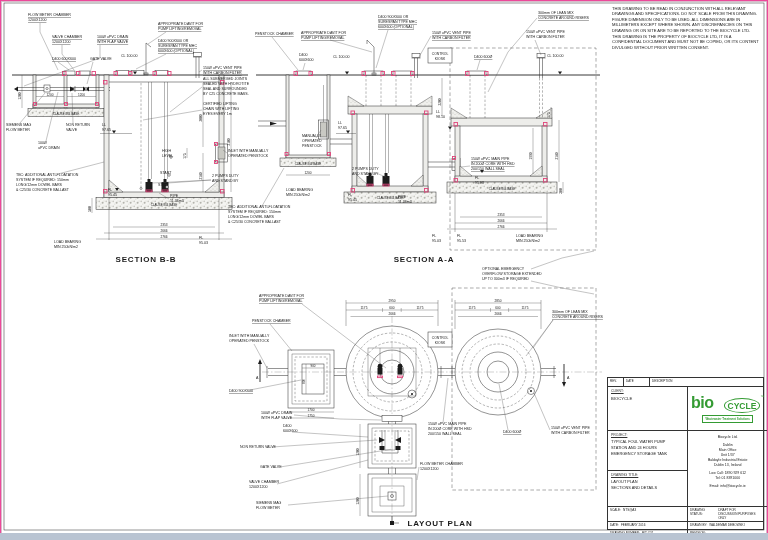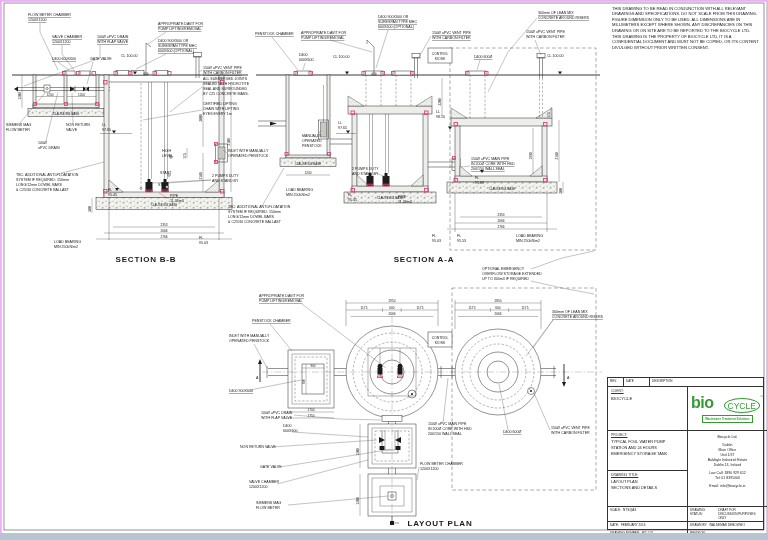--- a/index.html
+++ b/index.html
@@ -1,17 +1,17 @@
 <!DOCTYPE html>
 <html style="--logo-green: #349b33; --seal-red: #e0457b;"><head>
 <meta charset="utf-8">
 <style>
   html,body{margin:0;padding:0;background:#fff;width:768px;height:540px;overflow:hidden;
     font-family:"Liberation Sans",sans-serif;}
-  .sheet{position:relative;width:768px;height:540px;background:#f0abfc;}
+  .sheet{position:relative;width:768px;height:540px;background:#ec4899;}
   svg{position:absolute;left:0;top:0;}
   svg text{fill:#1a1a1a;font-family:"Liberation Sans",sans-serif;}
   .t{font-size:3.6px;}
   .ts{font-size:3px;}
   .tsm{font-size:3px;text-anchor:middle;}
   .td{font-size:3.2px;text-anchor:middle;}
   .tm{font-size:3.4px;text-anchor:middle;}
   .nt{font-size:4.1px;}
   .big{font-size:8px;font-weight:bold;text-anchor:middle;letter-spacing:.8px;}
   .u{text-decoration:underline;}
@@ -50,21 +50,21 @@
   .c-addr .co{margin-bottom:3px;}
   .c-addr .gap{height:3px;}
   .proj-lines div, .dt-lines div{font-size:3.9px;line-height:4.9px;margin-top:1px;}
   .tb-bot{display:grid;grid-template-columns:80px 1fr;font-size:3.1px;}
   .tb-bot>div{border-right:.5px solid #333;border-bottom:.5px solid #333;padding:1px 2px;
               min-height:7.5px;display:flex;gap:2px;align-items:flex-start;}
   .tb-bot>div:nth-child(2n){border-right:none;}
   .tb-bot>div:nth-last-child(-n+2){border-bottom:none;}
   .logo-line{color:var(--logo-green,#349b33);white-space:nowrap;}
   .lg-bio{font-weight:bold;font-size:16px;letter-spacing:-.5px;}
-  .lg-cycle{font-weight:normal;font-size:8.5px;border:1.4px solid var(--logo-green,#349b33);
+  .lg-cycle{font-weight:bold;font-size:8.5px;border:1.4px solid var(--logo-green,#349b33);
             border-radius:50%;padding:1.5px 3px;margin-left:10px;}
   .lg-tm{font-size:4px;vertical-align:top;}
   .lg-tag{margin-top:3px;border:.6px solid var(--logo-green,#349b33);
           color:var(--logo-green,#349b33);font-size:2.9px;padding:1px 2px;font-weight:bold;}
   .bstrip{position:absolute;left:0;top:533px;width:768px;height:7px;background:#b9c4d2;}
 </style>
 </head>
 <body>
 
 <div class="sheet">

